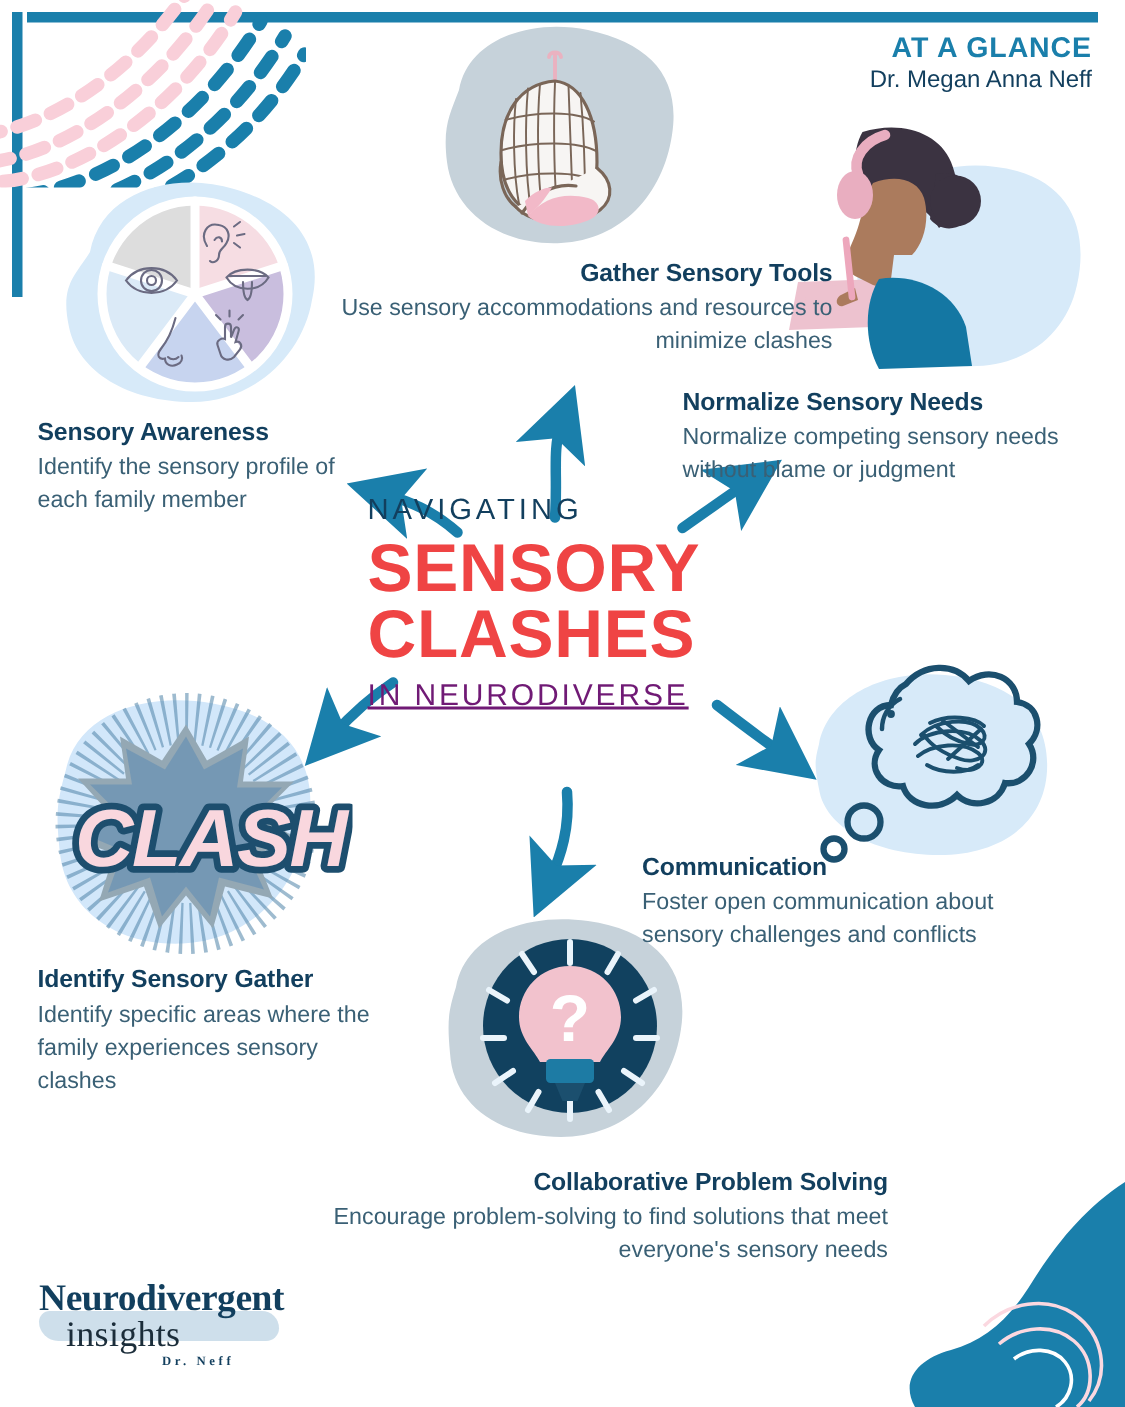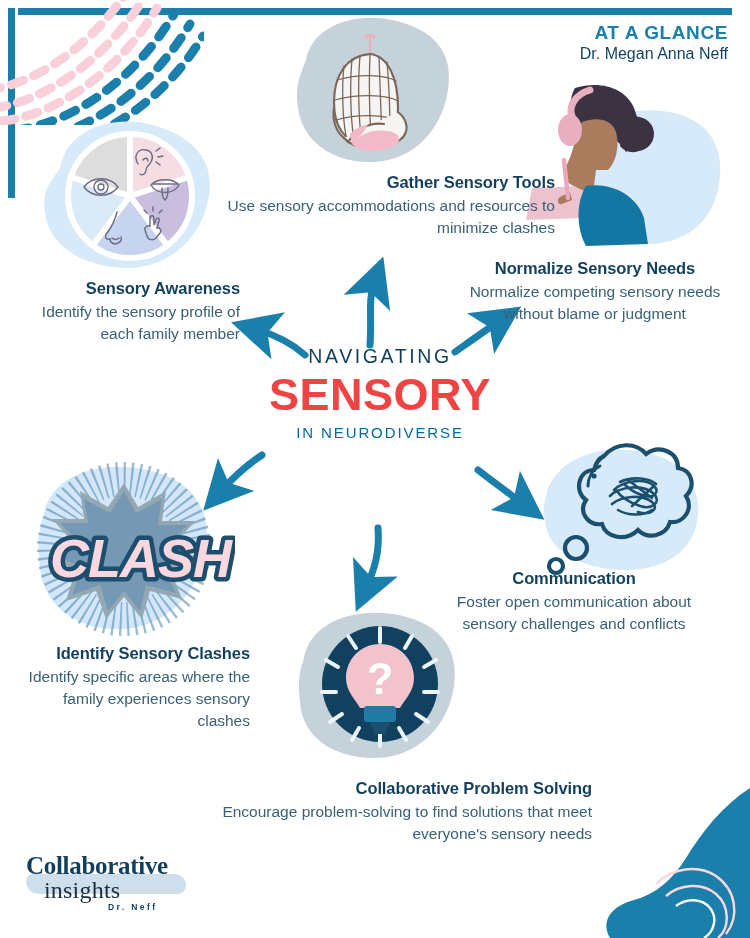--- a/index.html
+++ b/index.html
@@ -24,53 +24,53 @@
   
   .art { position:absolute; }
 
   
   .block { position:absolute; }
   .block h3 {
     font-size:16.5px; font-weight:bold; color:#123f5e; line-height:1.25;
     letter-spacing:-0.1px; margin-bottom:2px;
   }
   .block p { font-size:15.5px; line-height:1.42; color:#3a6075; font-weight:400; }
-  .ta-left { text-align:right; }
-  .ta-right { text-align:center; }
+  .ta-left { text-align:left; }
+  .ta-right { text-align:left; }
   .ta-center { text-align:right; }
 
   
   .hdr { position:absolute; right:22px; top:22px; text-align:right;margin-left:24px; }
   .hdr .glance {
     font-size:19px; font-weight:bold; color:#1a7fab; letter-spacing:0.6px;
   }
   .hdr .author { font-size:16px; font-weight:normal; color:#123f5e; margin-top:1px; }
 
   
-  .center-title { position:absolute; left:245px; top:345px; width:270px; text-align:center; }
+  .center-title { position:absolute; left:245px; top:329px; width:270px; text-align:left; }
   .ct-nav {
     font-size:19.5px; letter-spacing:2.6px; color:#123f5e; font-weight:500;
   }
   .ct-main {
     font-size:45px; font-weight:bold; color:#ef4444; line-height:0.98;
     letter-spacing:0.5px; margin:5px 0 6px;
   }
   .ct-sub {
-    font-size:15px; letter-spacing:1.9px; color:#0369a1; font-weight:500; line-height:1.3;
+    font-size:20px; letter-spacing:1.9px; color:#701a75; font-weight:500; line-height:1.3;text-decoration:underline;
   }
 
   
   .logo { position:absolute; left:18px; top:852px; width:190px; height:62px; }
   .logo .brush { position:absolute; left:8px; top:22px; width:160px; height:20px;
                  background:#c5d9e8; border-radius:10px 16px 12px 18px; opacity:.85; }
   .logo .l1 { position:absolute; left:8px; top:0px; font-family:"Liberation Serif", serif;
               font-size:25px; font-weight:bold; color:#123f5e; letter-spacing:-0.3px; }
   .logo .l2 { position:absolute; left:26px; top:25px; font-family:"Liberation Serif", serif;
               font-size:24px; color:#1b2d3a; letter-spacing:0.2px; }
-  .logo .l3 { position:absolute; left:90px; top:50px; font-family:Liberation Sans, sans-serif;
+  .logo .l3 { position:absolute; left:90px; top:50px; font-family:Liberation Serif, serif;
               font-size:8.5px; font-weight:bold; color:#123f5e; letter-spacing:2.4px; }
 </style>
 </head>
 <body>
 
 <div class="stage">
 
   <div class="frame-top"></div>
   <div class="frame-left"></div>
 
@@ -267,20 +267,21 @@
       <path d="M478,470 C496,484 510,494 522,503"></path>
       <path d="M378,528 C380,552 374,570 367,586"></path>
       <path d="M262,455 C244,467 232,479 222,490"></path>
     </g>
   </svg>
 
   <div class="center-title">
     <div class="ct-nav">NAVIGATING</div>
     <div class="ct-main">
       <div>SENSORY</div>
+      <div>CLASHES</div>
     </div>
     <div class="ct-sub">
       <div>IN NEURODIVERSE</div>
     </div>
   </div>
 
   <div class="block ta-center" style="left:215px; top:172px; width:340px;">
     <h3>Gather Sensory Tools</h3>
     <p>Use sensory accommodations and resources to minimize clashes</p>
   </div>
@@ -294,21 +295,21 @@
     <h3>Sensory Awareness</h3>
     <p>Identify the sensory profile of each family member</p>
   </div>
 
   <div class="block ta-right" style="left:428px; top:568px; width:292px;">
     <h3>Communication</h3>
     <p>Foster open communication about sensory challenges and conflicts</p>
   </div>
 
   <div class="block ta-left" style="left:25px; top:643px; width:225px;">
-    <h3>Identify Sensory Clashes</h3>
+    <h3>Identify Sensory Gather</h3>
     <p>Identify specific areas where the family experiences sensory clashes</p>
   </div>
 
   <div class="block ta-center" style="left:152px; top:778px; width:440px;">
     <h3>Collaborative Problem Solving</h3>
     <p>Encourage problem-solving to find solutions that meet everyone's sensory needs</p>
   </div>
 
   <svg class="corner-br" viewBox="0 0 160 150">
     <path d="M160,0 L160,150 L20,150 C10,132 22,118 44,112 C66,106 82,92 96,70
@@ -317,18 +318,18 @@
       <path d="M66,96 C82,80 108,76 126,88 C146,102 150,128 136,146"></path>
       <path d="M76,108 C90,96 112,94 126,106 C140,118 140,140 128,150"></path>
     </g>
     <g fill="none" stroke="#ffffff" stroke-width="2.4">
       <path d="M86,118 C96,110 112,110 120,120 C128,130 124,144 114,150"></path>
     </g>
   </svg>
 
   <div class="logo">
     <div class="brush"></div>
-    <div class="l1">Collaborative</div>
+    <div class="l1">Neurodivergent</div>
     <div class="l2">insights</div>
     <div class="l3">Dr. Neff</div>
   </div>
 
 </div>
 
 </body></html>

